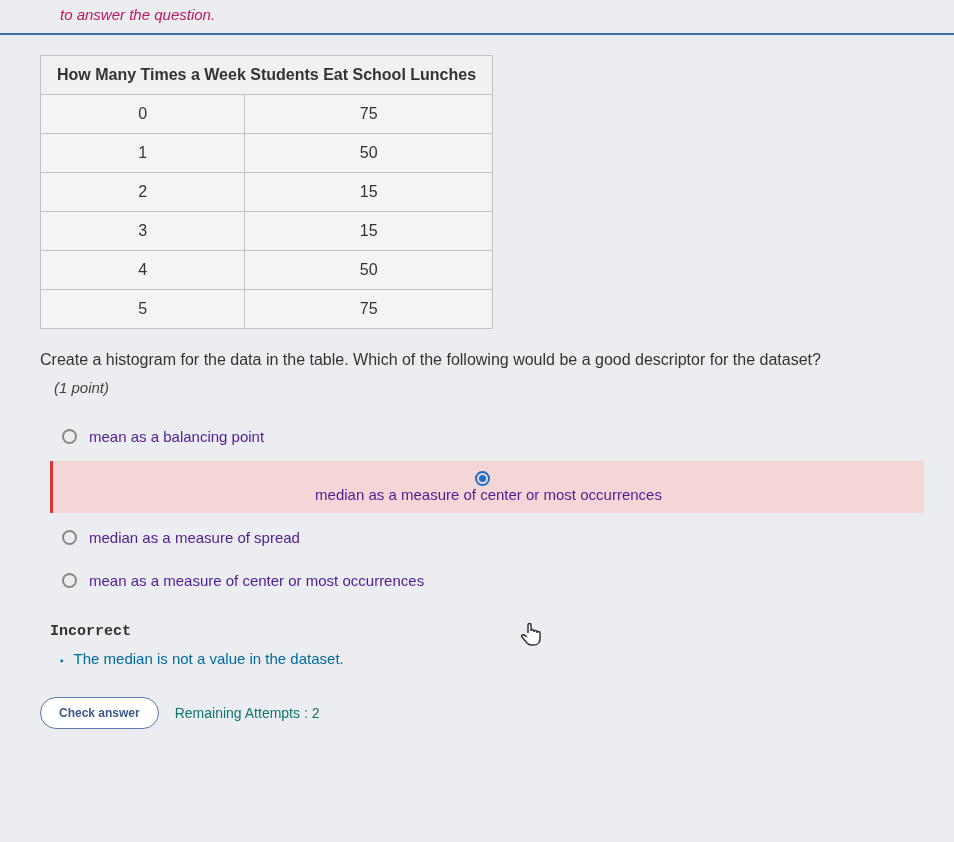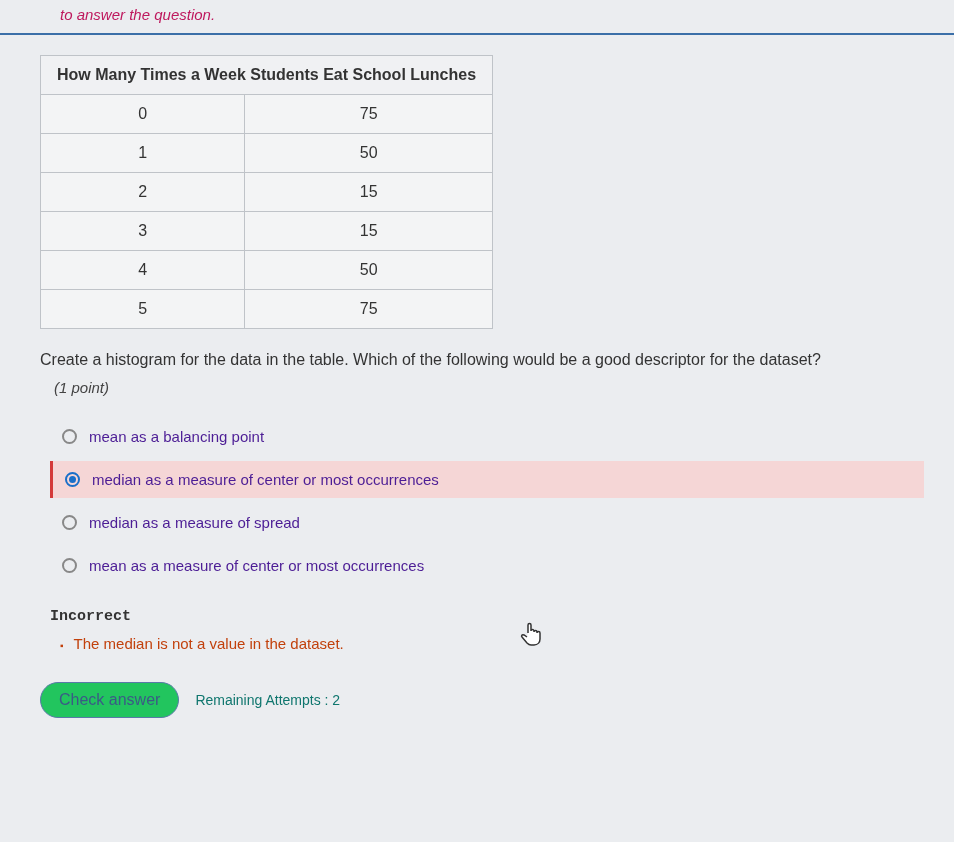--- a/index.html
+++ b/index.html
@@ -68,20 +68,21 @@
       display: flex;
       align-items: center;
       padding: 10px 12px;
       margin-bottom: 6px;
       font-size: 15px;
       color: #4c1d95;
     }
     .option.incorrect-selected {
       background: #f5d6d6;
       border-left: 3px solid #d43a3a;
+      flex-direction: column;
     }
     .radio {
       width: 15px;
       height: 15px;
       border: 2px solid #888;
       border-radius: 50%;
       margin-right: 12px;
       display: inline-flex;
       align-items: center;
       justify-content: center;
@@ -111,42 +112,43 @@
       margin: 24px 0 10px 10px;
       font-size: 15px;
       font-family: Liberation Mono, monospace;
     }
     .feedback-list {
       margin-left: 20px;
       list-style: none;
     }
     .feedback-list li {
       font-size: 15px;
-      color: #c2410c;
+      color: #0369a1;
     }
     .feedback-list li::before {
       content: "▪";
       font-size: 10px;
       margin-right: 10px;
       vertical-align: middle;
     }
     .footer {
       margin-top: 30px;
       display: flex;
       align-items: center;
       gap: 16px;
     }
     .check-btn {
       border: 1.5px solid #5a7aa8;
       border-radius: 20px;
       padding: 8px 18px;
-      background: #22c55e;
+      background: #ffffff;
       color: #3b5a86;
-      font-size: 16px;
+      font-size: 12px;
       cursor: pointer;
+      font-weight: bold;
     }
     .attempts {
       font-size: 14px;
       color: #0f766e;
     }
     .page-wrap { position: relative; }
   </style>
 </head>
 <body>
 

